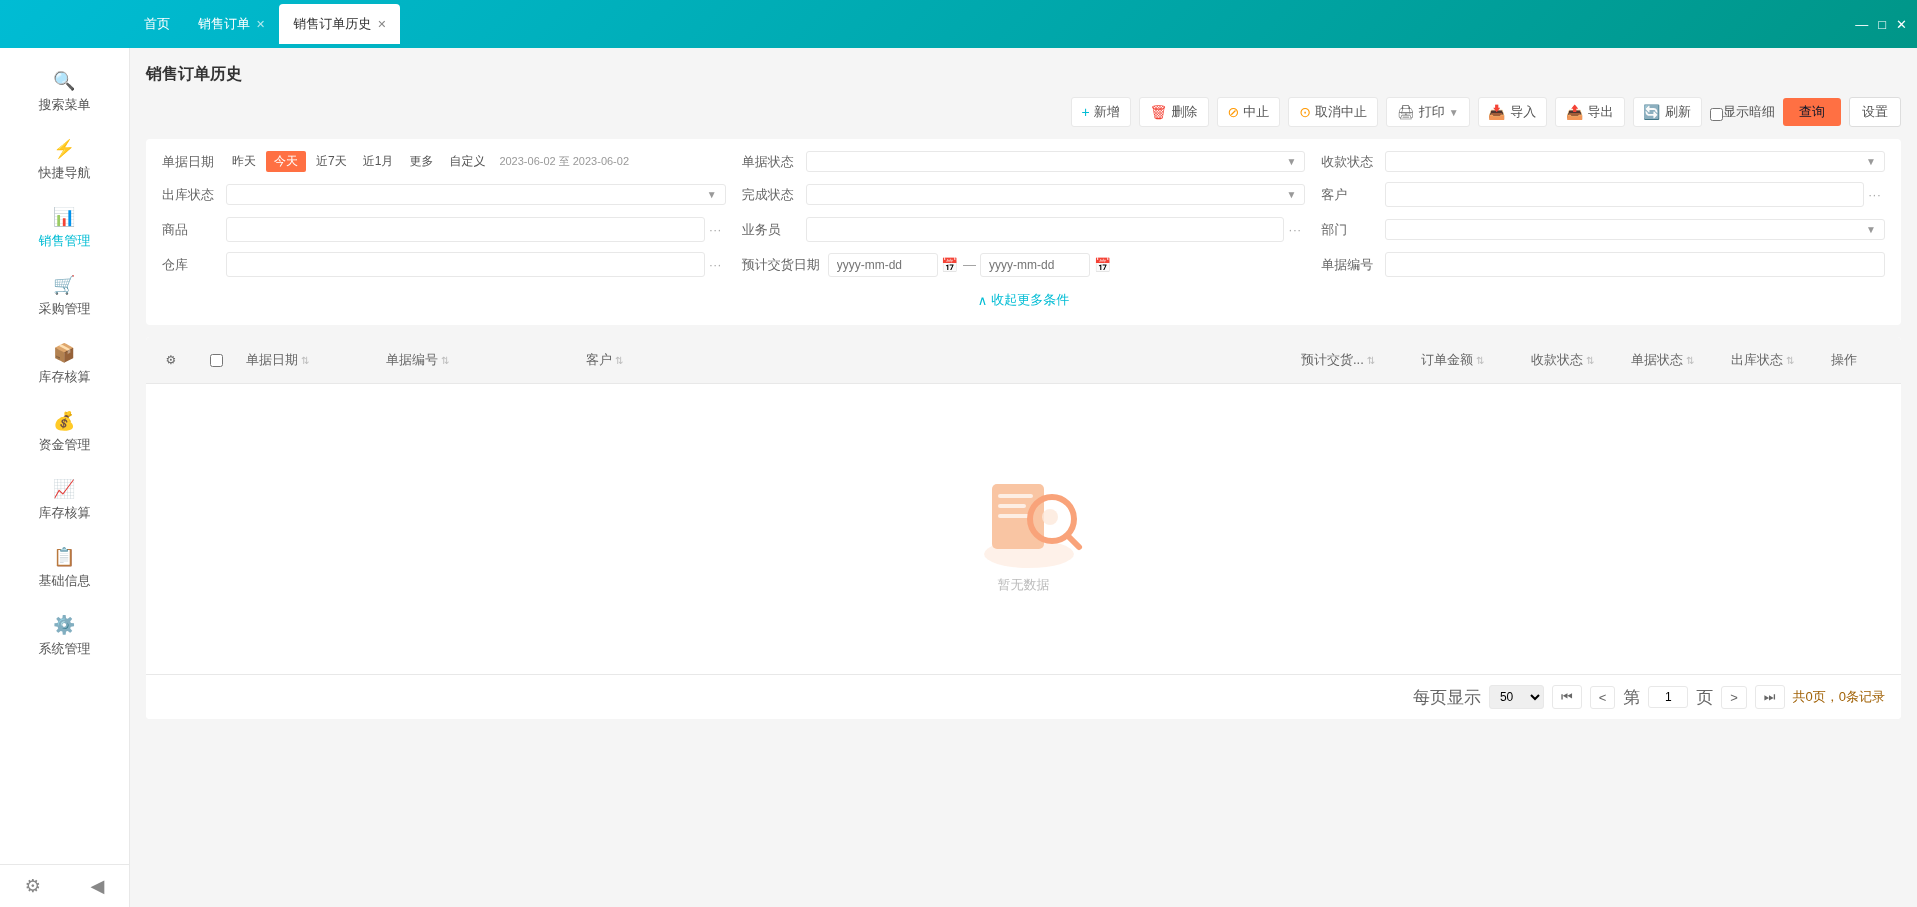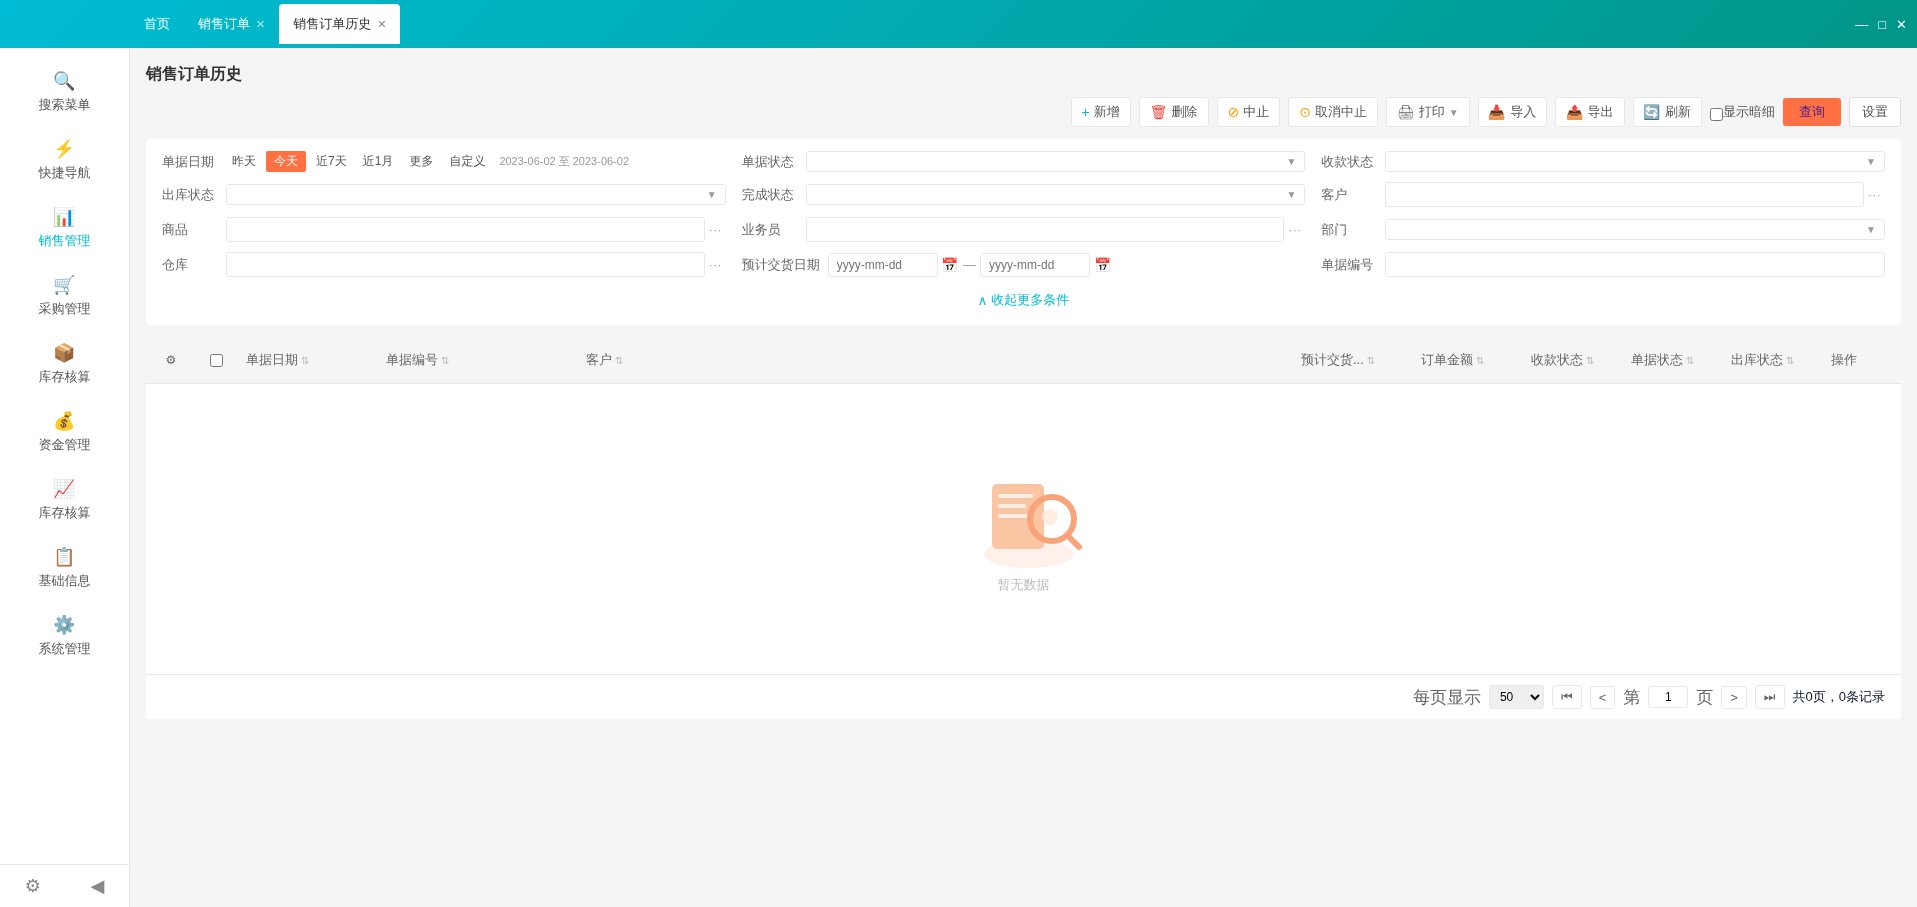--- a/index.html
+++ b/index.html
@@ -122,21 +122,21 @@
       border-radius: 3px;
       background: #fff;
       cursor: pointer;
       color: #555;
       font-size: 13px;
       white-space: nowrap;
     }
     .toolbar-btn .icon { color: #ff7043; font-size: 14px; }
     .btn-orange {
       background: #ff7043;
-      color: #4c1d95;
+      color: #0f172a;
       border: none;
       padding: 5px 16px;
       border-radius: 3px;
       cursor: pointer;
       font-size: 13px;
     }
     .btn-white-border {
       background: #fff;
       color: #555;
       border: 1px solid #ddd;
@@ -346,21 +346,21 @@
     }
     .pagination-btn:disabled { color: #ccc; cursor: not-allowed; }
     .page-input {
       border: 1px solid #e8e8e8;
       border-radius: 3px;
       width: 40px;
       text-align: center;
       padding: 3px;
       font-size: 12px;
     }
-    .pagination-info { color: #0f172a; font-size: 13px; }
+    .pagination-info { color: #a16207; font-size: 13px; }
   </style>
 </head>
 <body>
 
 <div class="top-bar">
   <div class="tab-item">
     <span>首页</span>
   </div>
   <div class="tab-item">
     <span>销售订单</span>

